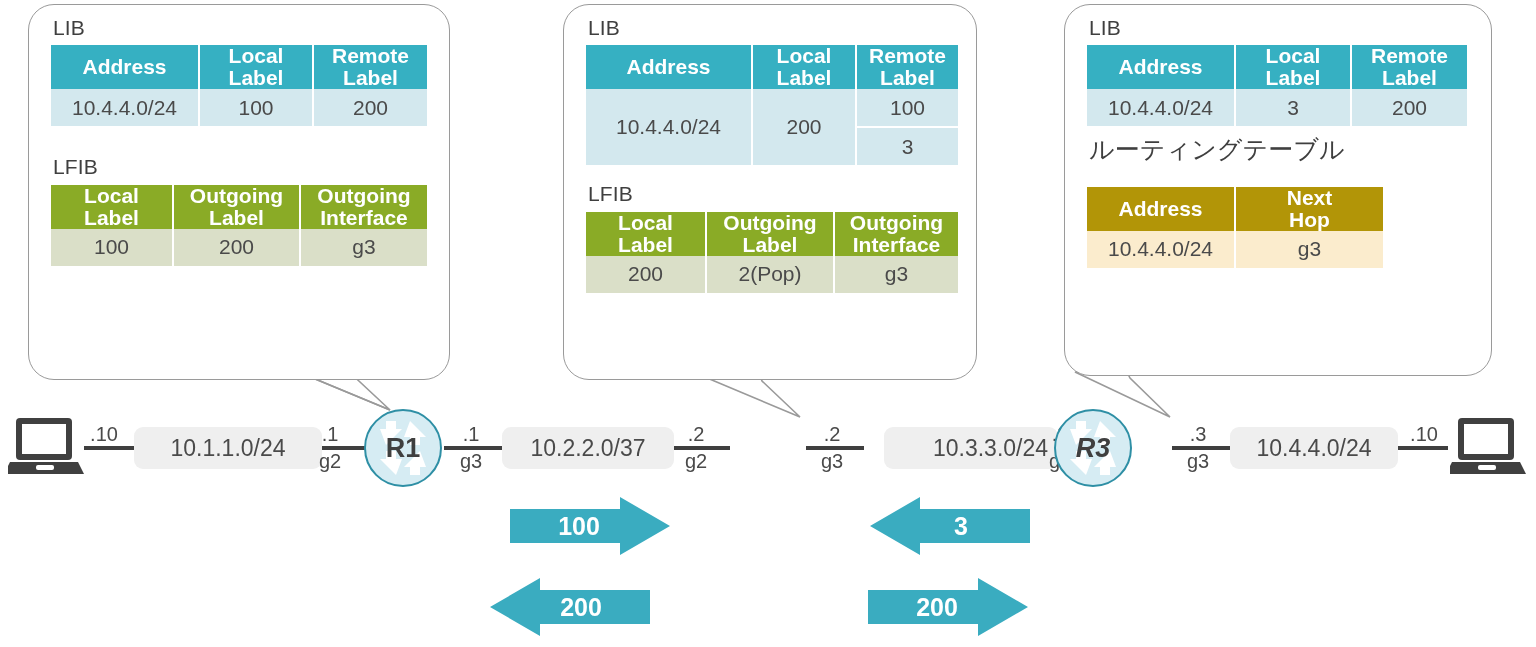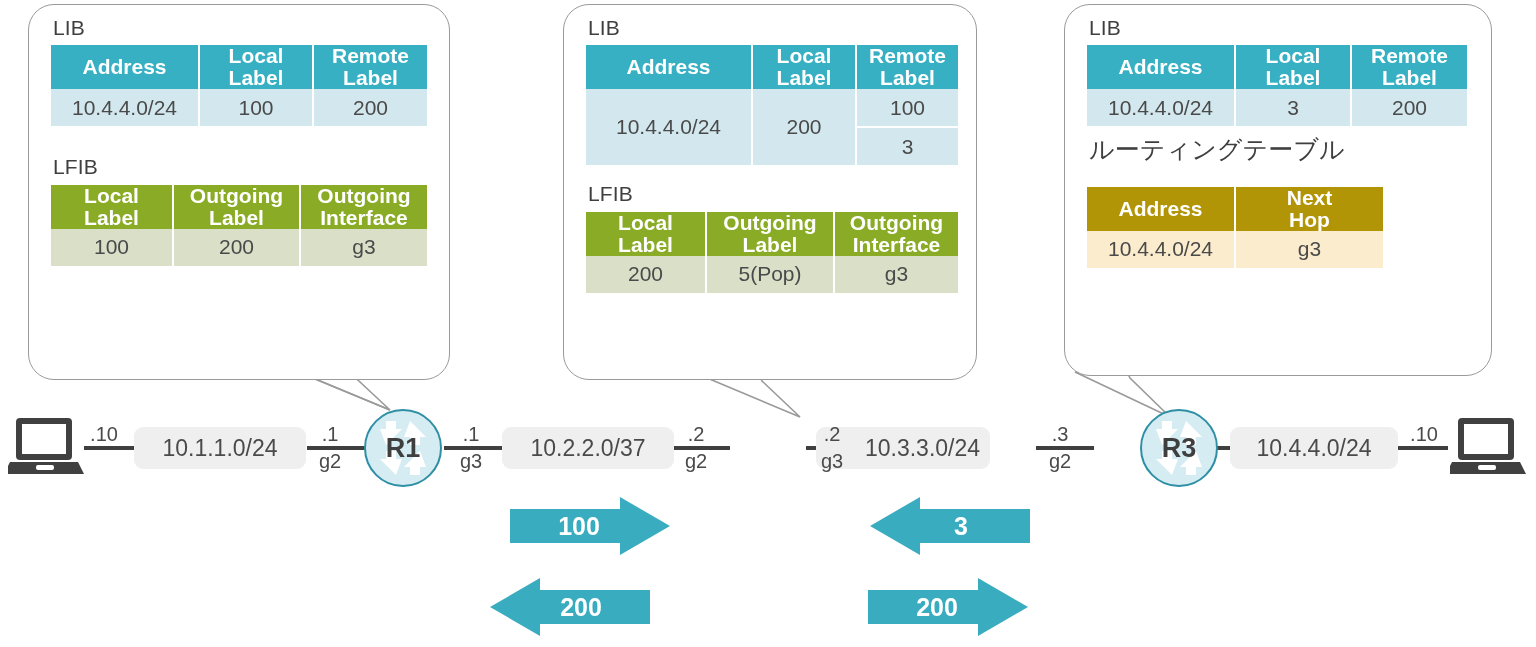--- a/index.html
+++ b/index.html
@@ -239,21 +239,21 @@
       <thead>
         <tr>
           <th><span>Local</span><br><span>Label</span></th>
           <th><span>Outgoing</span><br><span>Label</span></th>
           <th><span>Outgoing</span><br><span>Interface</span></th>
         </tr>
       </thead>
       <tbody>
         <tr>
           <td>200</td>
-          <td>5(Pop)</td>
+          <td>2(Pop)</td>
           <td>g3</td>
         </tr>
       </tbody>
     </table>
   </div>
 
   <svg class="tail-svg" style="left:1075px; top:372px; width:130px; height:55px;">
     <path d="M 0 0 L 95 45 L 55 6 L 52 0 Z" fill="#ffffff" stroke="#9a9a9a" stroke-width="1.6"></path>
   </svg>
 
@@ -315,23 +315,23 @@
 
     <div class="wire" style="left:84px; width:50px;"></div>
     <div class="wire" style="left:307px; width:58px;"></div>
     <div class="wire" style="left:444px; width:58px;"></div>
     <div class="wire" style="left:672px; width:58px;"></div>
     <div class="wire" style="left:806px; width:58px;"></div>
     <div class="wire" style="left:1036px; width:58px;"></div>
     <div class="wire" style="left:1172px; width:58px;"></div>
     <div class="wire" style="left:1396px; width:52px;"></div>
 
-    <div class="subnet" style="left:134px; width:172px;">10.1.1.0/24</div>
+    <div class="subnet" style="left:134px; width:188px;">10.1.1.0/24</div>
     <div class="subnet" style="left:502px; width:172px;">10.2.2.0/37</div>
-    <div class="subnet" style="left:816px; width:174px;padding-left:39px;">10.3.3.0/24</div>
+    <div class="subnet" style="left:884px; width:174px;padding-left:39px;">10.3.3.0/24</div>
     <div class="subnet" style="left:1230px; width:168px;">10.4.4.0/24</div>
 
     <div class="iface-top" style="left:82px; width:44px;">.10</div>
 
     <div class="iface-top" style="left:310px; width:40px;">.1</div>
     <div class="iface-bot" style="left:310px; width:40px;">g2</div>
 
     <div class="iface-top" style="left:451px; width:40px;">.1</div>
     <div class="iface-bot" style="left:451px; width:40px;">g3</div>
 
@@ -355,21 +355,21 @@
           <path d="M 30 10 L 14 26 L 20 26 L 20 34 L 30 34 L 30 26 L 36 26 Z" transform="rotate(180 25 22)"></path>
           <path d="M 44 10 L 60 26 L 54 26 L 54 34 L 44 34 L 44 26 L 38 26 Z"></path>
           <path d="M 30 64 L 14 48 L 20 48 L 20 40 L 30 40 L 30 48 L 36 48 Z"></path>
           <path d="M 44 64 L 60 48 L 54 48 L 54 40 L 44 40 L 44 48 L 38 48 Z" transform="rotate(180 49 52)"></path>
         </g>
       </svg>
       <div class="rname">R1</div>
     </div>
 
 
-    <div class="router" style="left:1140px;">
+    <div class="router" style="left:1054px;font-style:italic;">
       <svg width="74" height="74" viewBox="0 0 74 74">
         <g fill="#ffffff">
           <path d="M 30 10 L 14 26 L 20 26 L 20 34 L 30 34 L 30 26 L 36 26 Z" transform="rotate(180 25 22)"></path>
           <path d="M 44 10 L 60 26 L 54 26 L 54 34 L 44 34 L 44 26 L 38 26 Z"></path>
           <path d="M 30 64 L 14 48 L 20 48 L 20 40 L 30 40 L 30 48 L 36 48 Z"></path>
           <path d="M 44 64 L 60 48 L 54 48 L 54 40 L 44 40 L 44 48 L 38 48 Z" transform="rotate(180 49 52)"></path>
         </g>
       </svg>
       <div class="rname">R3</div>
     </div>

